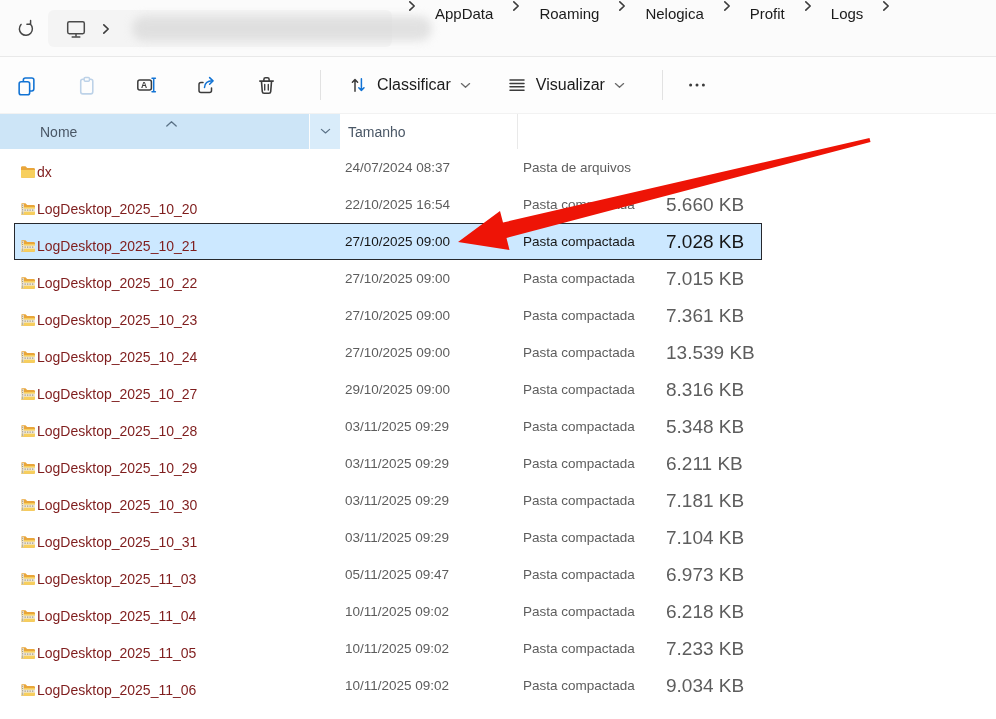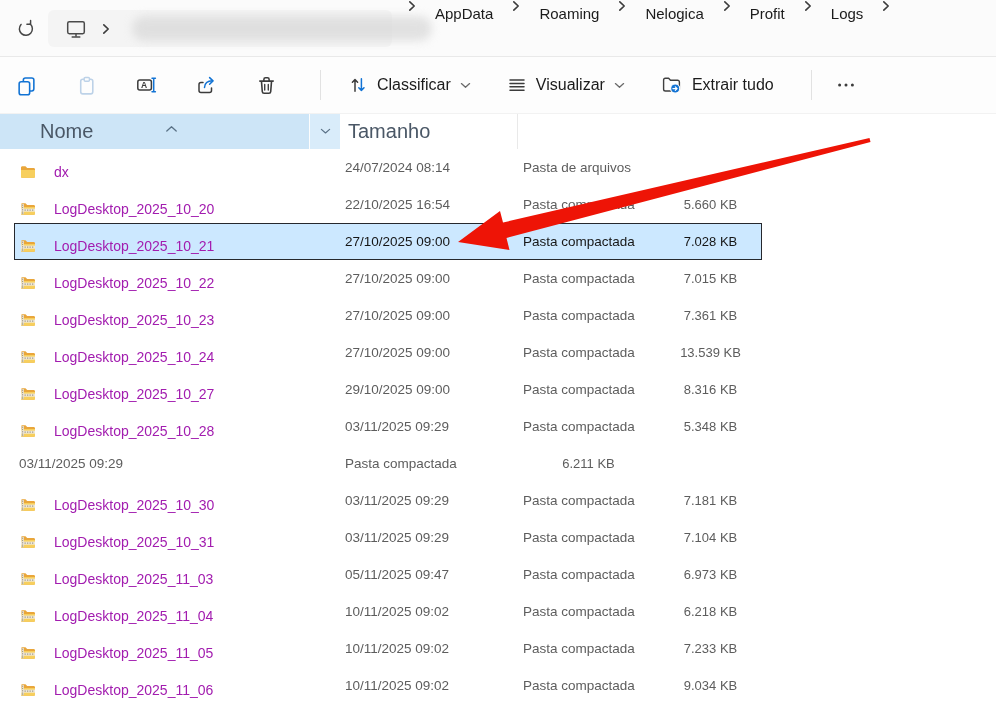--- a/index.html
+++ b/index.html
@@ -50,39 +50,39 @@
   .tb-divider { width:1px; height:30px; background:#e2e2e2; margin:0 14px; flex:none; }
   .group-btn {
     height:36px; border:none; background:none; border-radius:4px; cursor:pointer;
     display:flex; align-items:center; gap:9px; padding:0 13px; margin-right:10px;
     font-family:"Liberation Sans", sans-serif; font-size:16px; color:#1b1b1b; flex:none;
   }
 
   
   .header-row {
     height:35px; display:grid; grid-template-columns:310px 30px 178px 148px 96px;
-    font-size:20px; color:#4a5766;
+    font-size:14px; color:#4a5766;
   }
   .hcell { display:flex; align-items:center; position:relative; cursor:pointer; }
   .h-name { background:#cde5f7; padding-left:40px; border-right:1px solid #fdfdfd; }
   .h-chev { background:#d9ecfa; justify-content:center; }
   .h-date, .h-type, .h-size { padding-left:8px; border-right:1px solid #e9e9e9; }
   .sort-caret { position:absolute; left:165px; top:1px; }
 
   
   .rows { position:relative; }
   .row {
     margin-left:14px; width:748px; height:37px;
     display:grid; grid-template-columns:326px 178px 148px 96px;
     align-items:center; cursor:default; font-size:14px;
   }
-  .row .c-name { display:flex; align-items:center; gap:18px; padding-left:6px; color:#a21caf; overflow:hidden;margin-top:8px; }
+  .row .c-name { display:flex; align-items:center; gap:1px; padding-left:6px; color:#7f1d1d; overflow:hidden;margin-top:8px; }
   .row .c-name .fico { width:16px; height:16px; flex:none; display:flex; }
   .row .c-date, .row .c-type { padding-left:5px; color:#5d5d5d; font-size:13.5px; }
-  .row .c-size { text-align:center; padding-right:7px; color:#5d5d5d; font-size:13px; }
+  .row .c-size { text-align:left; padding-right:7px; color:#5d5d5d; font-size:19px; }
   .row.selected { background:#cce8ff; outline:1px solid #26282d; outline-offset:-1px; }
   .row.selected .c-date, .row.selected .c-type, .row.selected .c-size { color:#161616; }
 
   
   .annotation { position:absolute; left:0; top:0; width:996px; height:719px; pointer-events:none; z-index:30; }
 </style>
 </head>
 <body>
 
 <div class="topbar">
@@ -216,30 +216,20 @@
           <path d="M3 5h14M3 8.4h14M3 11.8h14M3 15.2h14" stroke="#3c3c3c" stroke-width="1.5" stroke-linecap="round"></path>
         </svg>
     </span>
     <span>Visualizar</span>
     <span style="display:flex">
       <svg width="11" height="7" viewBox="0 0 11 7">
           <path d="M1.4 1.6 5.5 5.2 9.6 1.6" fill="none" stroke="#6a6a6a" stroke-width="1.3" stroke-linecap="round" stroke-linejoin="round"></path>
         </svg>
     </span>
   </button>
-  <button class="group-btn">
-    <span style="display:flex">
-      <svg width="22" height="22" viewBox="0 0 22 22">
-          <path d="M2.6 6A1.8 1.8 0 0 1 4.4 4.2h3.2l1.9 2h7.1A1.8 1.8 0 0 1 18.4 8v7.2a1.8 1.8 0 0 1-1.8 1.8H4.4a1.8 1.8 0 0 1-1.8-1.8z" fill="none" stroke="#3f3f3f" stroke-width="1.4" stroke-linejoin="round"></path>
-          <circle cx="14.2" cy="14.6" r="4.6" fill="#1273d4" stroke="#fdfdfd" stroke-width="1.2"></circle>
-          <path d="M11.9 14.6h4M14.3 12.8l1.8 1.8-1.8 1.8" fill="none" stroke="#fff" stroke-width="1.2" stroke-linecap="round" stroke-linejoin="round"></path>
-        </svg>
-    </span>
-    <span>Extrair tudo</span>
-  </button>
   <div class="tb-divider"></div>
   <button class="icon-btn" style="margin-right:0">
     <span style="display:flex">
       <svg width="20" height="20" viewBox="0 0 20 20">
           <circle cx="3.6" cy="10" r="1.5" fill="#3c3c3c"></circle>
           <circle cx="10" cy="10" r="1.5" fill="#3c3c3c"></circle>
           <circle cx="16.4" cy="10" r="1.5" fill="#3c3c3c"></circle>
         </svg>
     </span>
   </button>
@@ -270,21 +260,21 @@
     <div class="row">
     <div class="c-name">
       <span class="fico">
           <svg width="16" height="16" viewBox="0 0 16 16">
             <path d="M1 3.6c0-.8.6-1.4 1.4-1.4h3.1l1.7 1.7h6.4c.8 0 1.4.6 1.4 1.4v7.1c0 .8-.6 1.4-1.4 1.4H2.4c-.8 0-1.4-.6-1.4-1.4z" fill="#e9a63b"></path>
             <path d="M1 6.1h14v6.3c0 .8-.6 1.4-1.4 1.4H2.4c-.8 0-1.4-.6-1.4-1.4z" fill="#f7cf5d"></path>
           </svg>
         </span>
       <span class="fname">dx</span>
     </div>
-    <div class="c-date">24/07/2024 08:14</div>
+    <div class="c-date">24/07/2024 08:37</div>
     <div class="c-type">Pasta de arquivos</div>
     <div class="c-size"></div>
   </div>
     <div class="row">
     <div class="c-name">
       <span class="fico">
           <svg width="16" height="16" viewBox="0 0 16 16">
             <path d="M1 3.6c0-.8.6-1.4 1.4-1.4h3.1l1.7 1.7h6.4c.8 0 1.4.6 1.4 1.4v7.1c0 .8-.6 1.4-1.4 1.4H2.4c-.8 0-1.4-.6-1.4-1.4z" fill="#e9a63b"></path>
             <path d="M1 6.1h14v6.3c0 .8-.6 1.4-1.4 1.4H2.4c-.8 0-1.4-.6-1.4-1.4z" fill="#f7cf5d"></path>
             <rect x="1" y="7.6" width="14" height="3.1" fill="#efe8d8"></rect>
@@ -408,20 +398,34 @@
             <rect x="1.9" y="11.6" width="1.5" height="1.7" fill="#b8b09a"></rect>
           </svg>
         </span>
       <span class="fname">LogDesktop_2025_10_28</span>
     </div>
     <div class="c-date">03/11/2025 09:29</div>
     <div class="c-type">Pasta compactada</div>
     <div class="c-size">5.348 KB</div>
   </div>
     <div class="row">
+    <div class="c-name">
+      <span class="fico">
+          <svg width="16" height="16" viewBox="0 0 16 16">
+            <path d="M1 3.6c0-.8.6-1.4 1.4-1.4h3.1l1.7 1.7h6.4c.8 0 1.4.6 1.4 1.4v7.1c0 .8-.6 1.4-1.4 1.4H2.4c-.8 0-1.4-.6-1.4-1.4z" fill="#e9a63b"></path>
+            <path d="M1 6.1h14v6.3c0 .8-.6 1.4-1.4 1.4H2.4c-.8 0-1.4-.6-1.4-1.4z" fill="#f7cf5d"></path>
+            <rect x="1" y="7.6" width="14" height="3.1" fill="#efe8d8"></rect>
+            <path d="M2 9.1h12" stroke="#8f8875" stroke-width="1" stroke-dasharray="1.3 1.2"></path>
+            <rect x="1.4" y="3" width="2.4" height="10.2" fill="#efe8d8"></rect>
+            <path d="M2.6 3.6v9" stroke="#8f8875" stroke-width="0.9" stroke-dasharray="1.2 1.1"></path>
+            <rect x="1.9" y="11.6" width="1.5" height="1.7" fill="#b8b09a"></rect>
+          </svg>
+        </span>
+      <span class="fname">LogDesktop_2025_10_29</span>
+    </div>
     <div class="c-date">03/11/2025 09:29</div>
     <div class="c-type">Pasta compactada</div>
     <div class="c-size">6.211 KB</div>
   </div>
     <div class="row">
     <div class="c-name">
       <span class="fico">
           <svg width="16" height="16" viewBox="0 0 16 16">
             <path d="M1 3.6c0-.8.6-1.4 1.4-1.4h3.1l1.7 1.7h6.4c.8 0 1.4.6 1.4 1.4v7.1c0 .8-.6 1.4-1.4 1.4H2.4c-.8 0-1.4-.6-1.4-1.4z" fill="#e9a63b"></path>
             <path d="M1 6.1h14v6.3c0 .8-.6 1.4-1.4 1.4H2.4c-.8 0-1.4-.6-1.4-1.4z" fill="#f7cf5d"></path>

